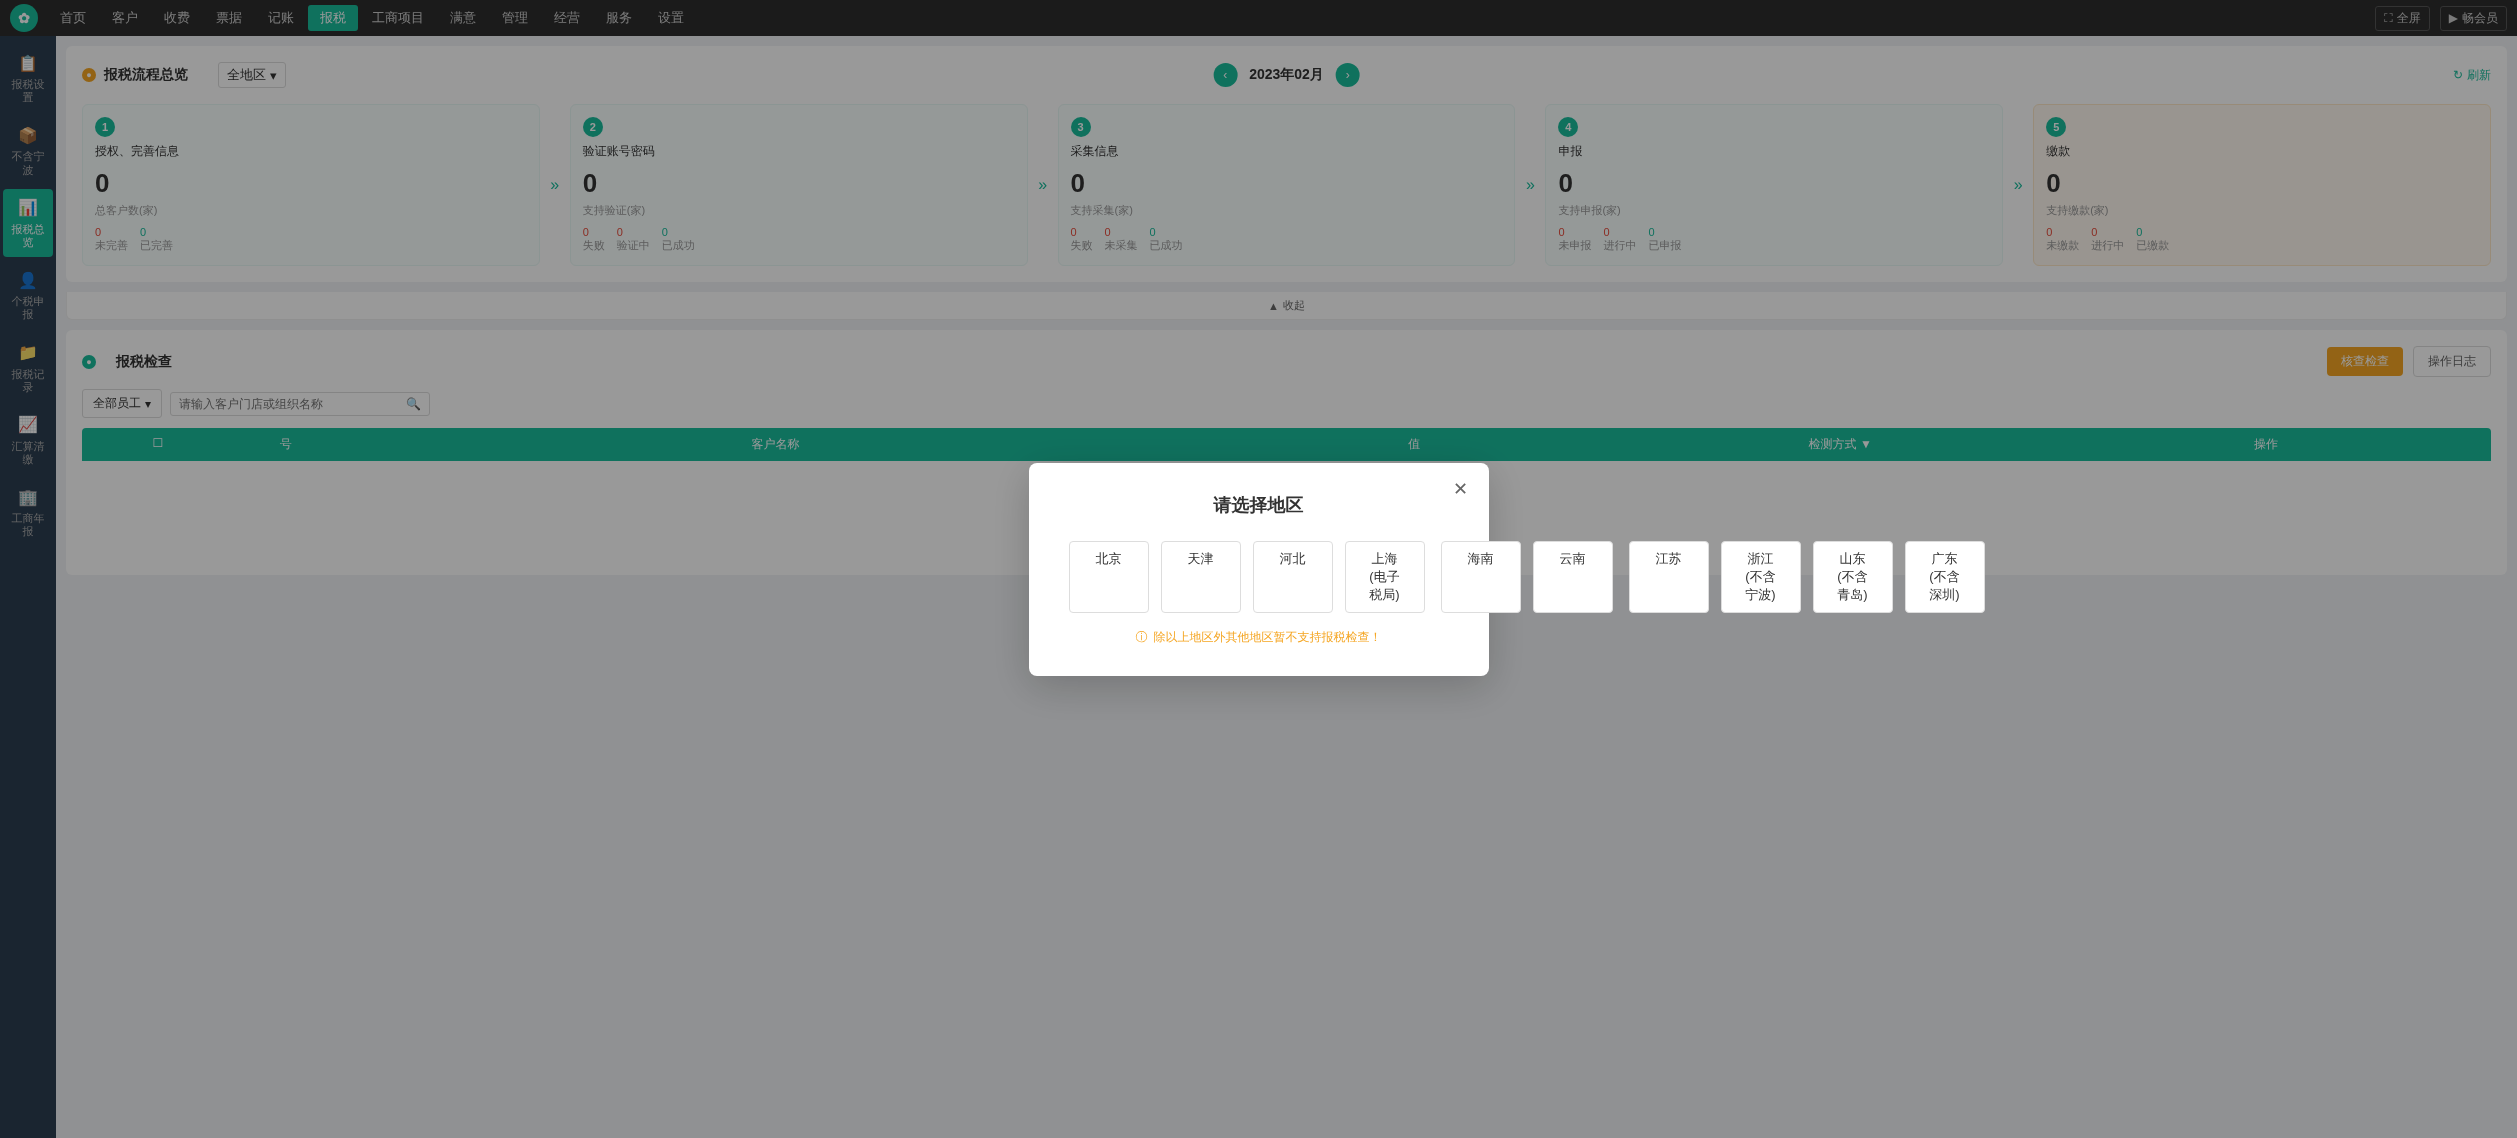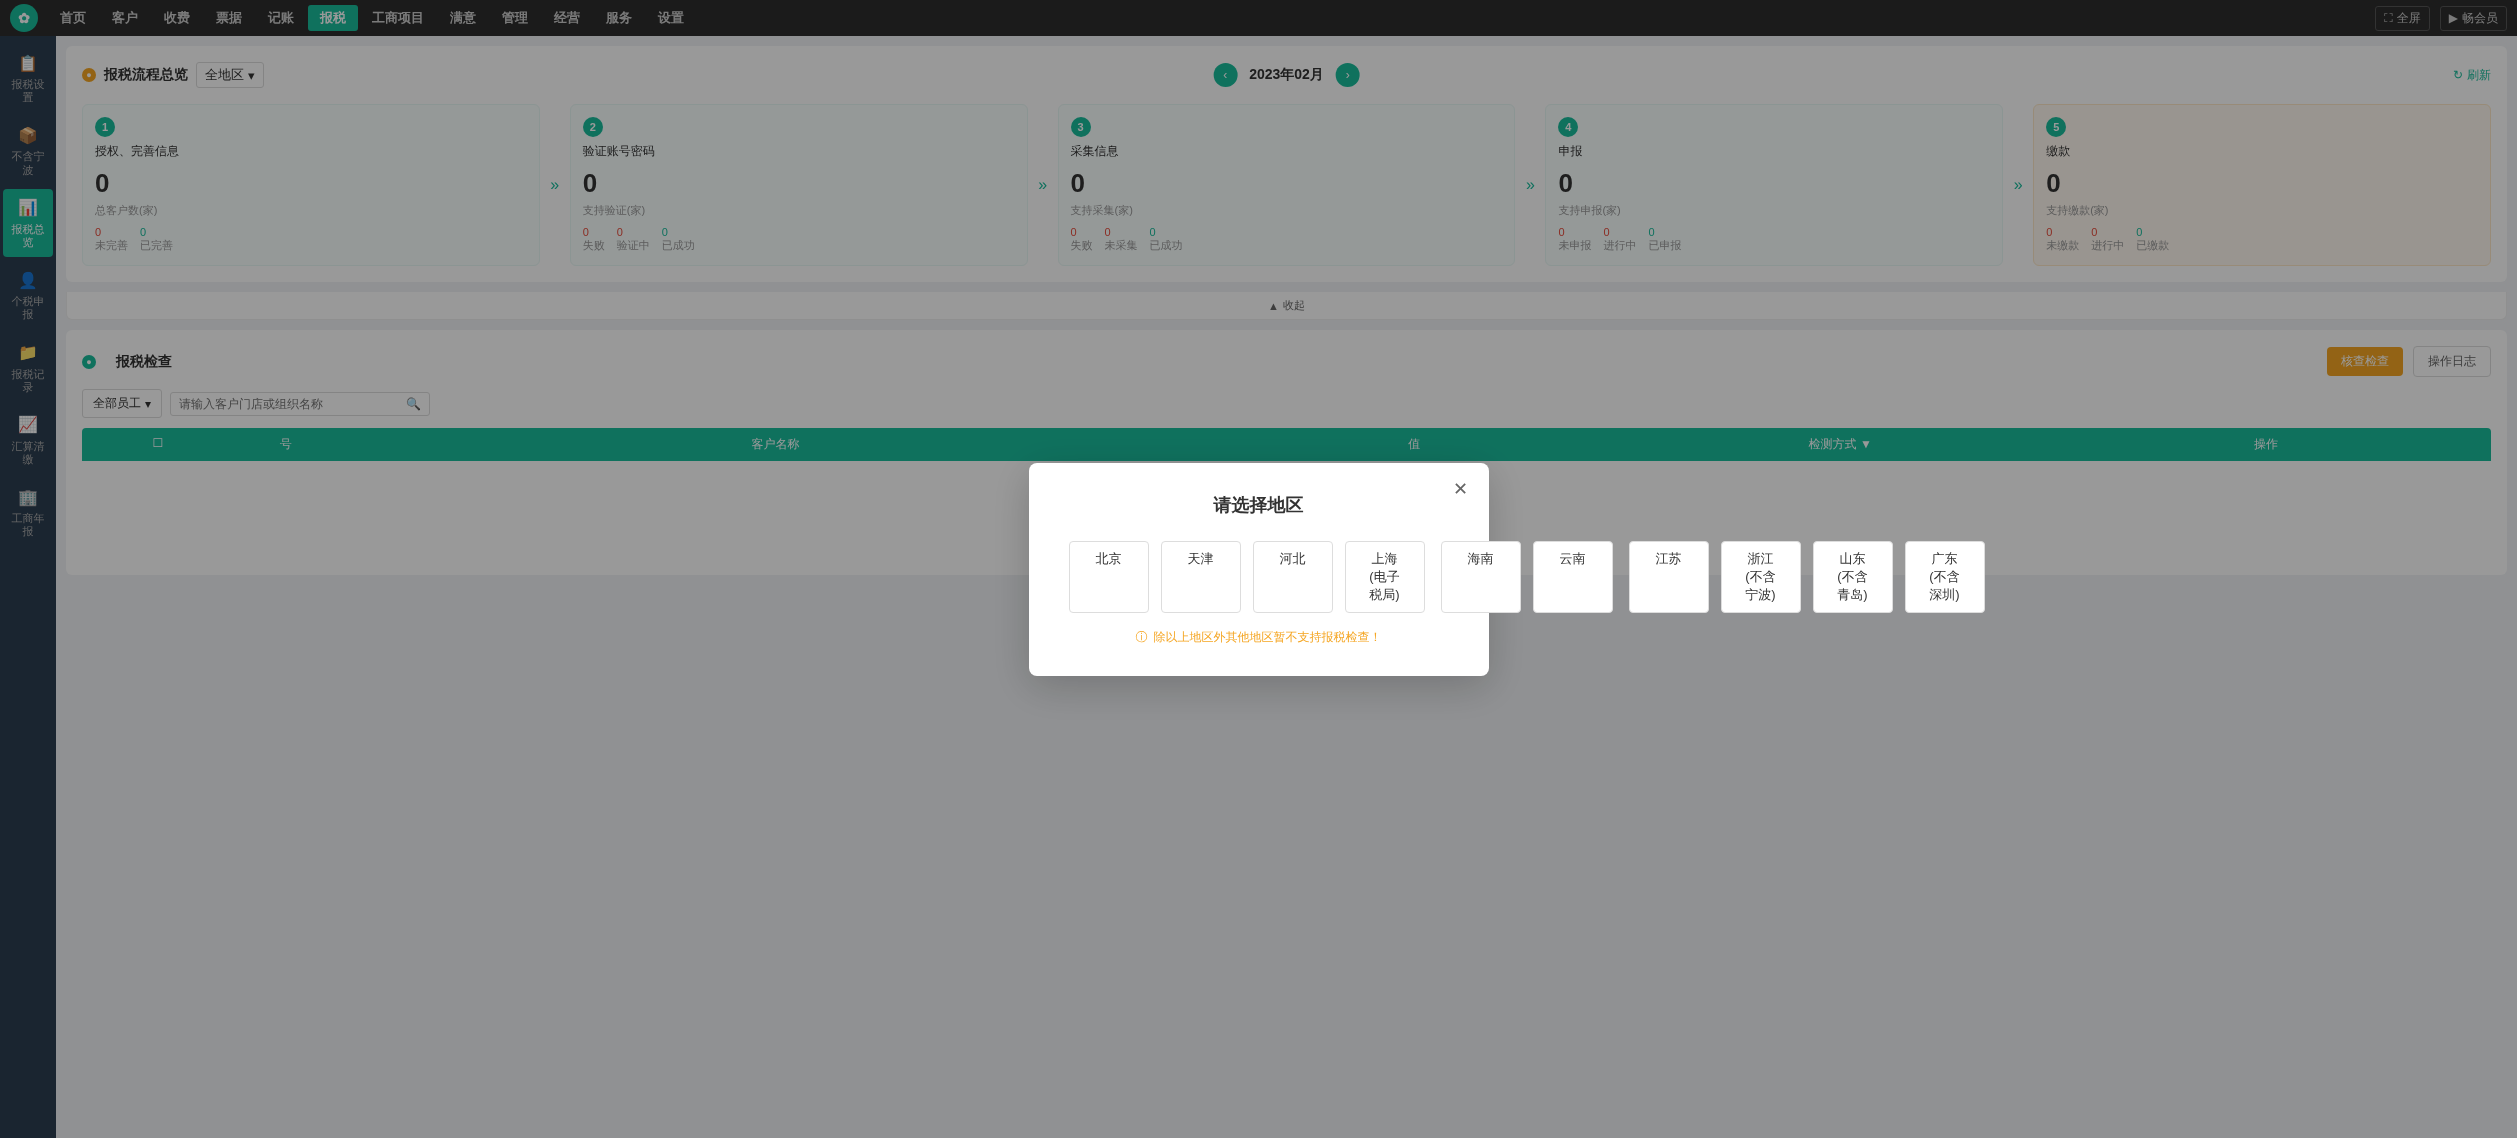--- a/index.html
+++ b/index.html
@@ -16,21 +16,21 @@
     }
     .top-nav-logo {
       width: 28px; height: 28px;
       background: #1abc9c;
       border-radius: 50%;
       display: flex; align-items: center; justify-content: center;
       color: white; font-size: 14px; font-weight: bold;
       margin-right: 10px;
     }
     .top-nav-items {
-      display: flex; align-items: center; gap: 2px; flex: 1; font-weight: bold;
+      display: flex; align-items: center; gap: 2px; flex: 1;
     }
     .nav-item {
       padding: 4px 12px;
       color: #ccc;
       cursor: pointer;
       border-radius: 3px;
       font-size: 13px;
     }
     .nav-item.active {
       background: #1abc9c;
@@ -103,21 +103,21 @@
       position: relative;
     }
     .flow-header {
       display: flex; align-items: center; justify-content: space-between;
       margin-bottom: 16px;
     }
     .flow-title-left { display: flex; align-items: center; gap: 8px; }
     .region-selector {
       display: flex; align-items: center; gap: 4px;
       font-size: 13px; color: #333; cursor: pointer;
-      border: 1px solid #ddd; border-radius: 3px; padding: 3px 8px;
+      border: 1px solid #ddd; border-radius: 3px; padding: 3px 8px; margin-left: 22px;
     }
     .month-nav {
       display: flex; align-items: center; gap: 12px;
       position: absolute; left: 50%; transform: translateX(-50%);
     }
     .month-nav-btn {
       width: 24px; height: 24px; border-radius: 50%;
       background: #1abc9c; color: white;
       display: flex; align-items: center; justify-content: center;
       cursor: pointer; font-size: 12px;

